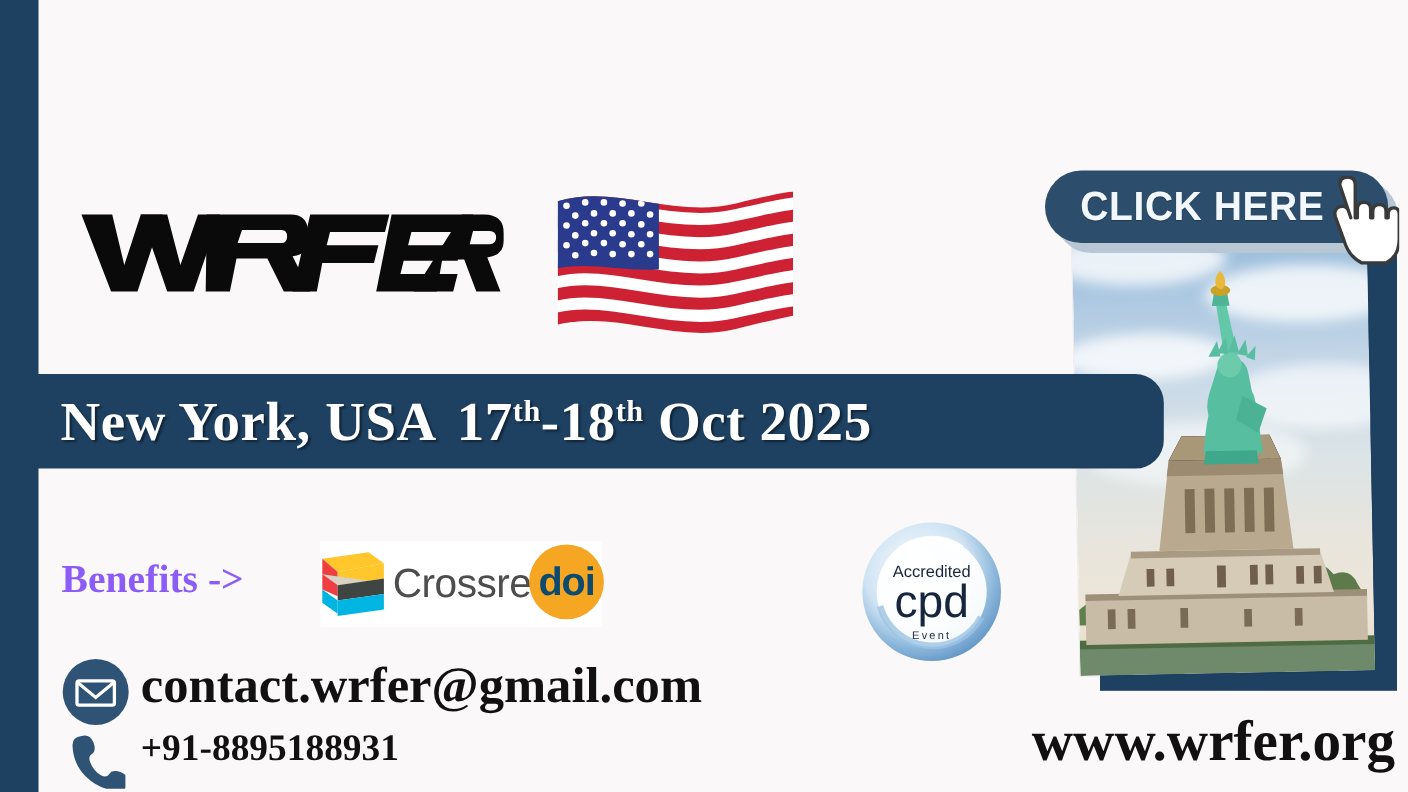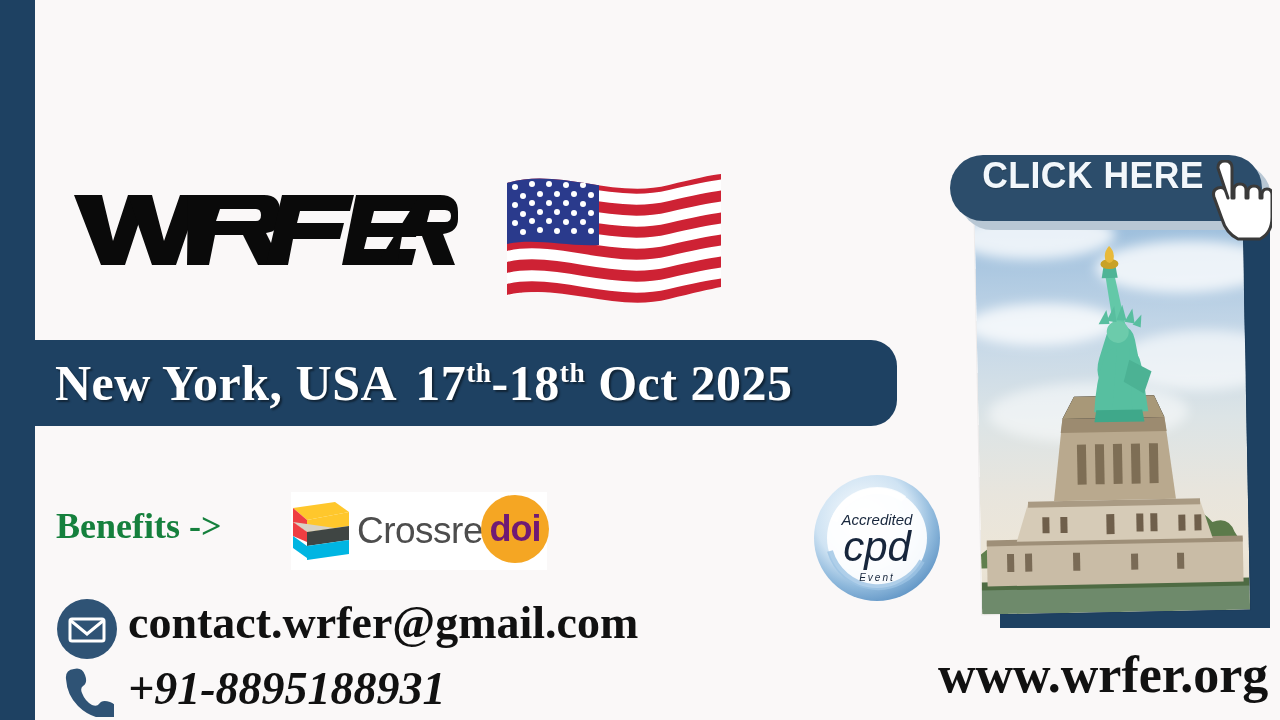--- a/index.html
+++ b/index.html
@@ -40,35 +40,35 @@
   .flag svg{display:block;width:100%;height:100%;}
 
   
   .click-shadow{
     position:absolute;left:959px;top:164px;width:312px;height:66px;
     background:#B8C7D4;border-radius:34px;
   }
   .click-pill{
     position:absolute;left:950px;top:155px;width:312px;height:66px;
     background:#2C4D6B;border-radius:34px;
-    display:flex;justify-content:center;
+    display:flex;align-items:center;justify-content:center;
   }
   .click-pill .ch-text{
     color:#F2F7FB;font-weight:bold;font-size:37px;letter-spacing:.5px;
     font-family:"Liberation Sans", sans-serif;
     transform:scaleX(.96);
     text-shadow:0 1px 1px rgba(0,0,0,.25);
     padding-right:26px;
   }
   .cursor-hand{position:absolute;left:1198px;top:160px;width:74px;height:86px;}
   .cursor-hand svg{display:block;width:100%;height:100%;}
 
   
   .date-banner{
-    position:absolute;left:0px;top:340px;width:897px;height:86px;
+    position:absolute;left:0px;top:340px;width:1058px;height:86px;
     background:#1E4162;
     border-top-right-radius:26px;border-bottom-right-radius:26px;
     display:flex;align-items:center;
   }
   .date-text{
     margin-left:55px;
     font-family:"Liberation Serif", serif;
     font-weight:bold;font-size:50px;color:#FFFFFF;
     white-space:nowrap;letter-spacing:.5px;
     text-shadow:2px 2px 2px rgba(0,0,0,.45);
@@ -91,71 +91,70 @@
     background:
       linear-gradient(180deg,#8FB6D8 0%, #A9C6E0 18%, #C6D8E8 36%, #DCE4E6 55%, #E8E5DD 72%, #EDE6D8 86%, #E3DCCC 100%);
   }
   .cloud{position:absolute;border-radius:50%;background:rgba(255,255,255,.78);filter:blur(6px);}
   .statue-wrap{position:absolute;left:0;top:0;width:100%;height:100%;}
   .statue-wrap svg{display:block;width:100%;height:100%;}
 
   
   .benefits-label{
     position:absolute;left:56px;top:505px;
-    font-family:"Liberation Serif", serif;font-weight:bold;font-size:36px;color:#15803d;
+    font-family:"Liberation Serif", serif;font-weight:bold;font-size:36px;color:#8b5cf6;
     white-space:nowrap;
   }
   .crossref{
     position:absolute;left:291px;top:492px;width:256px;height:78px;
     background:#FFFFFF;display:flex;align-items:center;
   }
   .crossref .mark{width:62px;height:66px;flex:0 0 62px;}
   .crossref .mark svg{display:block;width:100%;height:100%;}
   .crossref .cr-word{
     font-family:"Liberation Sans", sans-serif;
     font-size:37px;color:#4D4D4D;font-weight:normal;letter-spacing:-.5px;
     margin-left:4px;
   }
   .doi-badge{
     position:absolute;left:481px;top:495px;width:68px;height:68px;border-radius:50%;
     background:#F5A623;display:flex;align-items:center;justify-content:center;
   }
   .doi-badge .doi-word{
-    font-family:"Liberation Sans", sans-serif;font-weight:bold;font-size:36px;color:#701a75;
+    font-family:"Liberation Sans", sans-serif;font-weight:bold;font-size:36px;color:#0c4a6e;
     letter-spacing:-1px;
     text-align:center;
   }
   .scopus{
     position:absolute;left:563px;top:497px;
     font-family:"Liberation Sans", sans-serif;
     font-size:55px;color:#F7861E;font-weight:normal;letter-spacing:-1px;
     white-space:nowrap;
   }
   .scopus sup{font-size:.28em;vertical-align:super;}
   .cpd{
-    position:absolute;left:812px;top:473px;width:130px;height:130px;font-style:italic;
+    position:absolute;left:782px;top:473px;width:130px;height:130px;
   }
   .cpd svg{display:block;width:100%;height:100%;}
 
   
   .mail-icon{position:absolute;left:56px;top:598px;width:62px;height:62px;}
   .mail-icon svg{display:block;width:100%;height:100%;}
   .email-text{
     position:absolute;left:128px;top:596px;
     font-family:"Liberation Serif", serif;font-weight:bold;font-size:46px;color:#111;
     white-space:nowrap;
     text-align:right;
   }
   .phone-icon{position:absolute;left:62px;top:665px;width:52px;height:52px;}
   .phone-icon svg{display:block;width:100%;height:100%;}
   .phone-text{
     position:absolute;left:128px;top:662px;
-    font-family:"Liberation Serif", serif;font-weight:bold;font-size:46px;color:#111;
-    white-space:nowrap;
-    font-style:italic;
+    font-family:"Liberation Serif", serif;font-weight:bold;font-size:34px;color:#111;
+    white-space:nowrap;
   }
   .website{
     position:absolute;left:938px;top:645px;
     font-family:"Liberation Serif", serif;font-weight:bold;font-size:52px;color:#111;
     white-space:nowrap;
   }
 </style>
 </head>
 <body>
 

